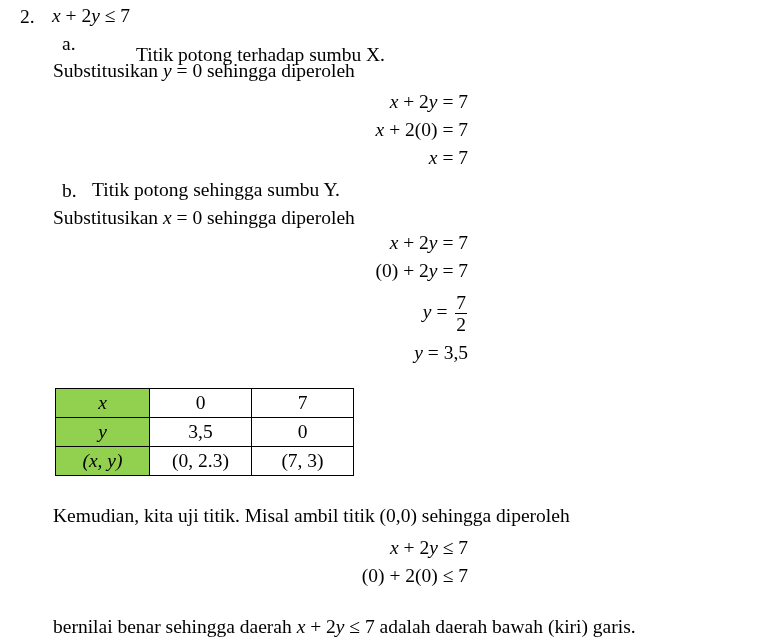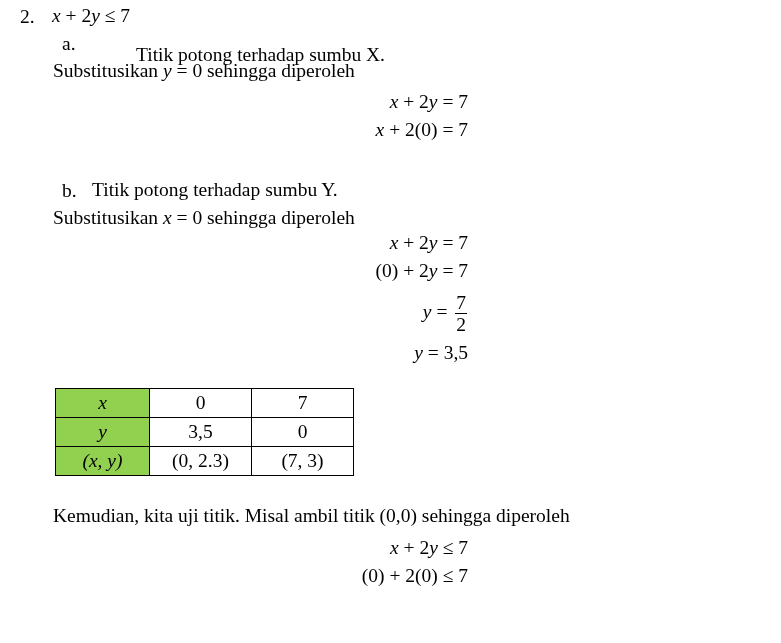--- a/index.html
+++ b/index.html
@@ -141,24 +141,27 @@
     Substitusikan <span class="math">y</span> <span class="rel">=</span> <span class="num">0</span> sehingga diperoleh
   </div>
 
   <div class="eqblock" style="left:200px; top:88px; width:268px;">
     <div class="eqline">
       x<span class="op">&nbsp;+&nbsp;</span><span class="num">2</span>y<span class="rel">&nbsp;=&nbsp;</span><span class="num">7</span>
     </div>
     <div class="eqline">
       x<span class="op">&nbsp;+&nbsp;</span><span class="num">2</span><span class="paren">(</span><span class="num">0</span><span class="paren">)</span><span class="rel">&nbsp;=&nbsp;</span><span class="num">7</span>
     </div>
+    <div class="eqline">
+      x<span class="rel">&nbsp;=&nbsp;</span><span class="num">7</span>
+    </div>
   </div>
 
   <div class="marker" style="left:62px; top:180px;">b.</div>
-  <div class="line" style="left:92px; top:180px; font-style:normal;">Titik potong terhadap sumbu Y.</div>
+  <div class="line" style="left:92px; top:180px; font-style:normal;">Titik potong sehingga sumbu Y.</div>
 
   <div class="line" style="left:53px; top:208px; font-style:normal;">
     Substitusikan <span class="math">x</span> <span class="rel">=</span> <span class="num">0</span> sehingga diperoleh
   </div>
 
   <div class="eqblock" style="left:200px; top:229px; width:268px;">
     <div class="eqline">
       x<span class="op">&nbsp;+&nbsp;</span><span class="num">2</span>y<span class="rel">&nbsp;=&nbsp;</span><span class="num">7</span>
     </div>
     <div class="eqline">
@@ -200,14 +203,17 @@
 
   <div class="eqblock" style="left:200px; top:534px; width:268px;">
     <div class="eqline">
       x<span class="op">&nbsp;+&nbsp;</span><span class="num">2</span>y<span class="rel">&nbsp;≤&nbsp;</span><span class="num">7</span>
     </div>
     <div class="eqline">
       <span class="paren">(</span><span class="num">0</span><span class="paren">)</span><span class="op">&nbsp;+&nbsp;</span><span class="num">2</span><span class="paren">(</span><span class="num">0</span><span class="paren">)</span><span class="rel">&nbsp;≤&nbsp;</span><span class="num">7</span>
     </div>
   </div>
 
+  <div class="line" style="left:53px; top:617px; font-style:normal;">
+    bernilai benar sehingga daerah <span class="math">x<span class="op">&nbsp;+&nbsp;</span><span class="num">2</span>y<span class="rel">&nbsp;≤&nbsp;</span><span class="num">7</span></span> adalah daerah bawah (kiri) garis.
+  </div>
 
 </div>
 
 </body></html>

